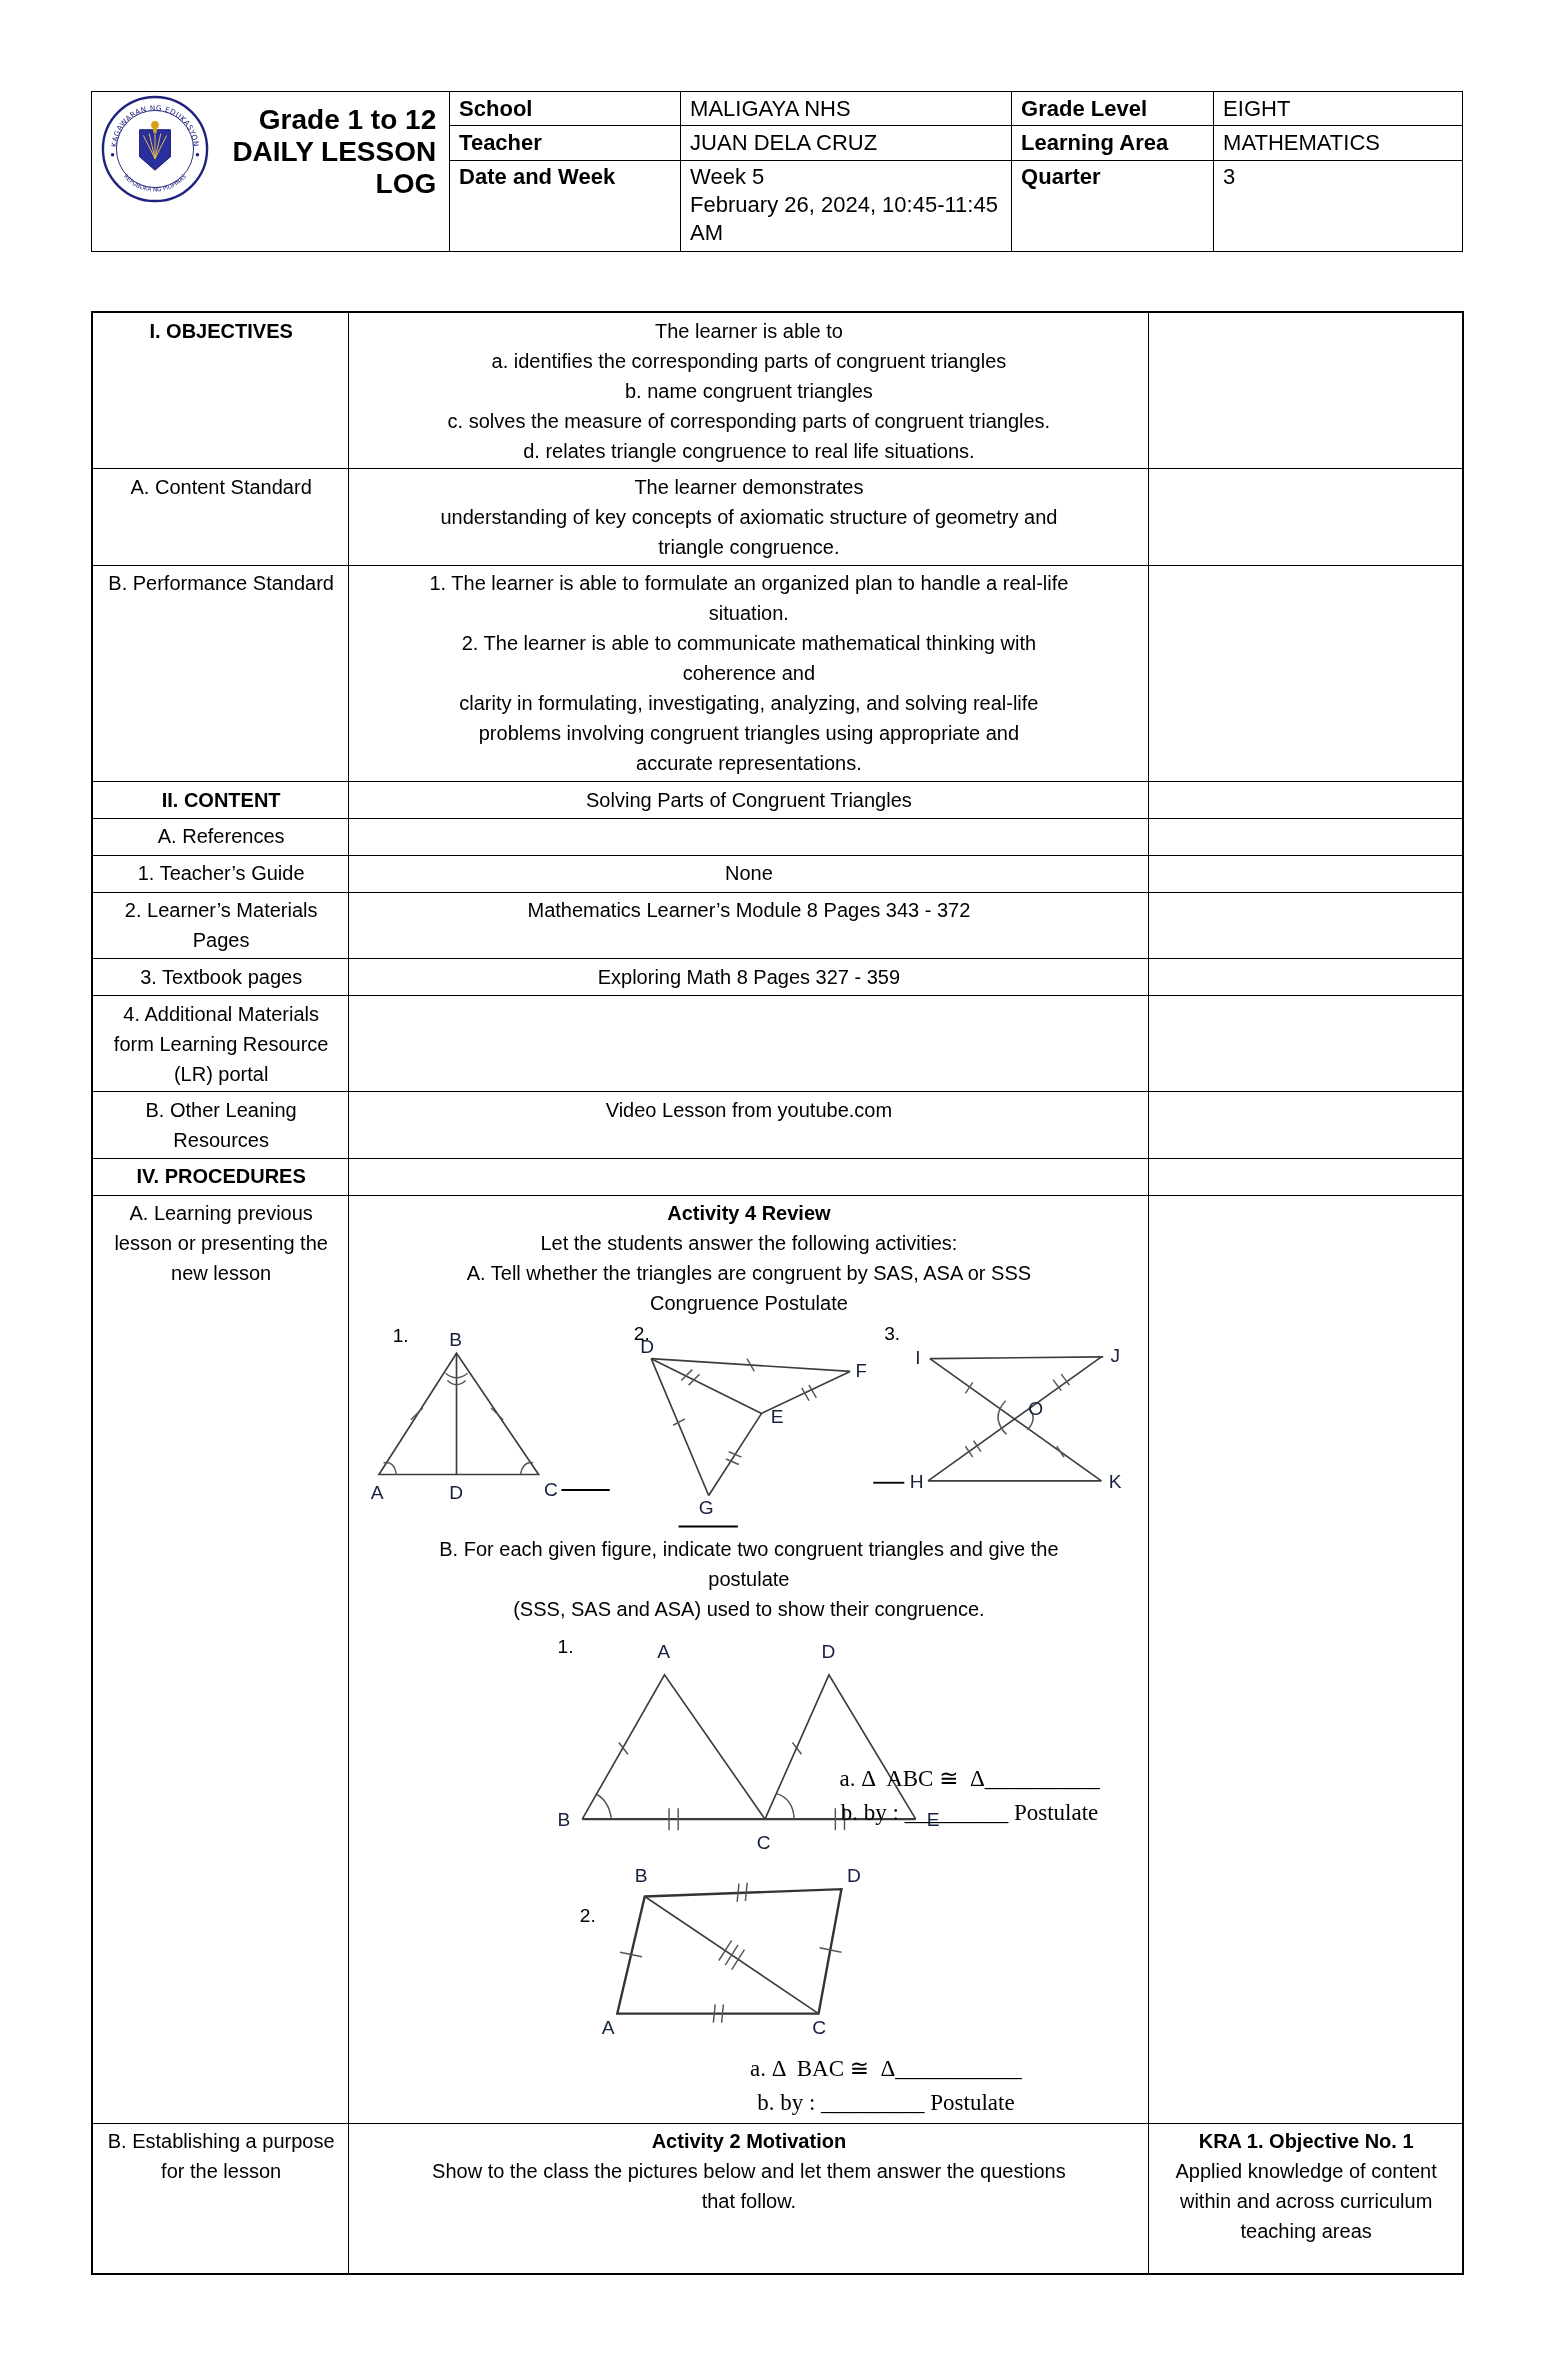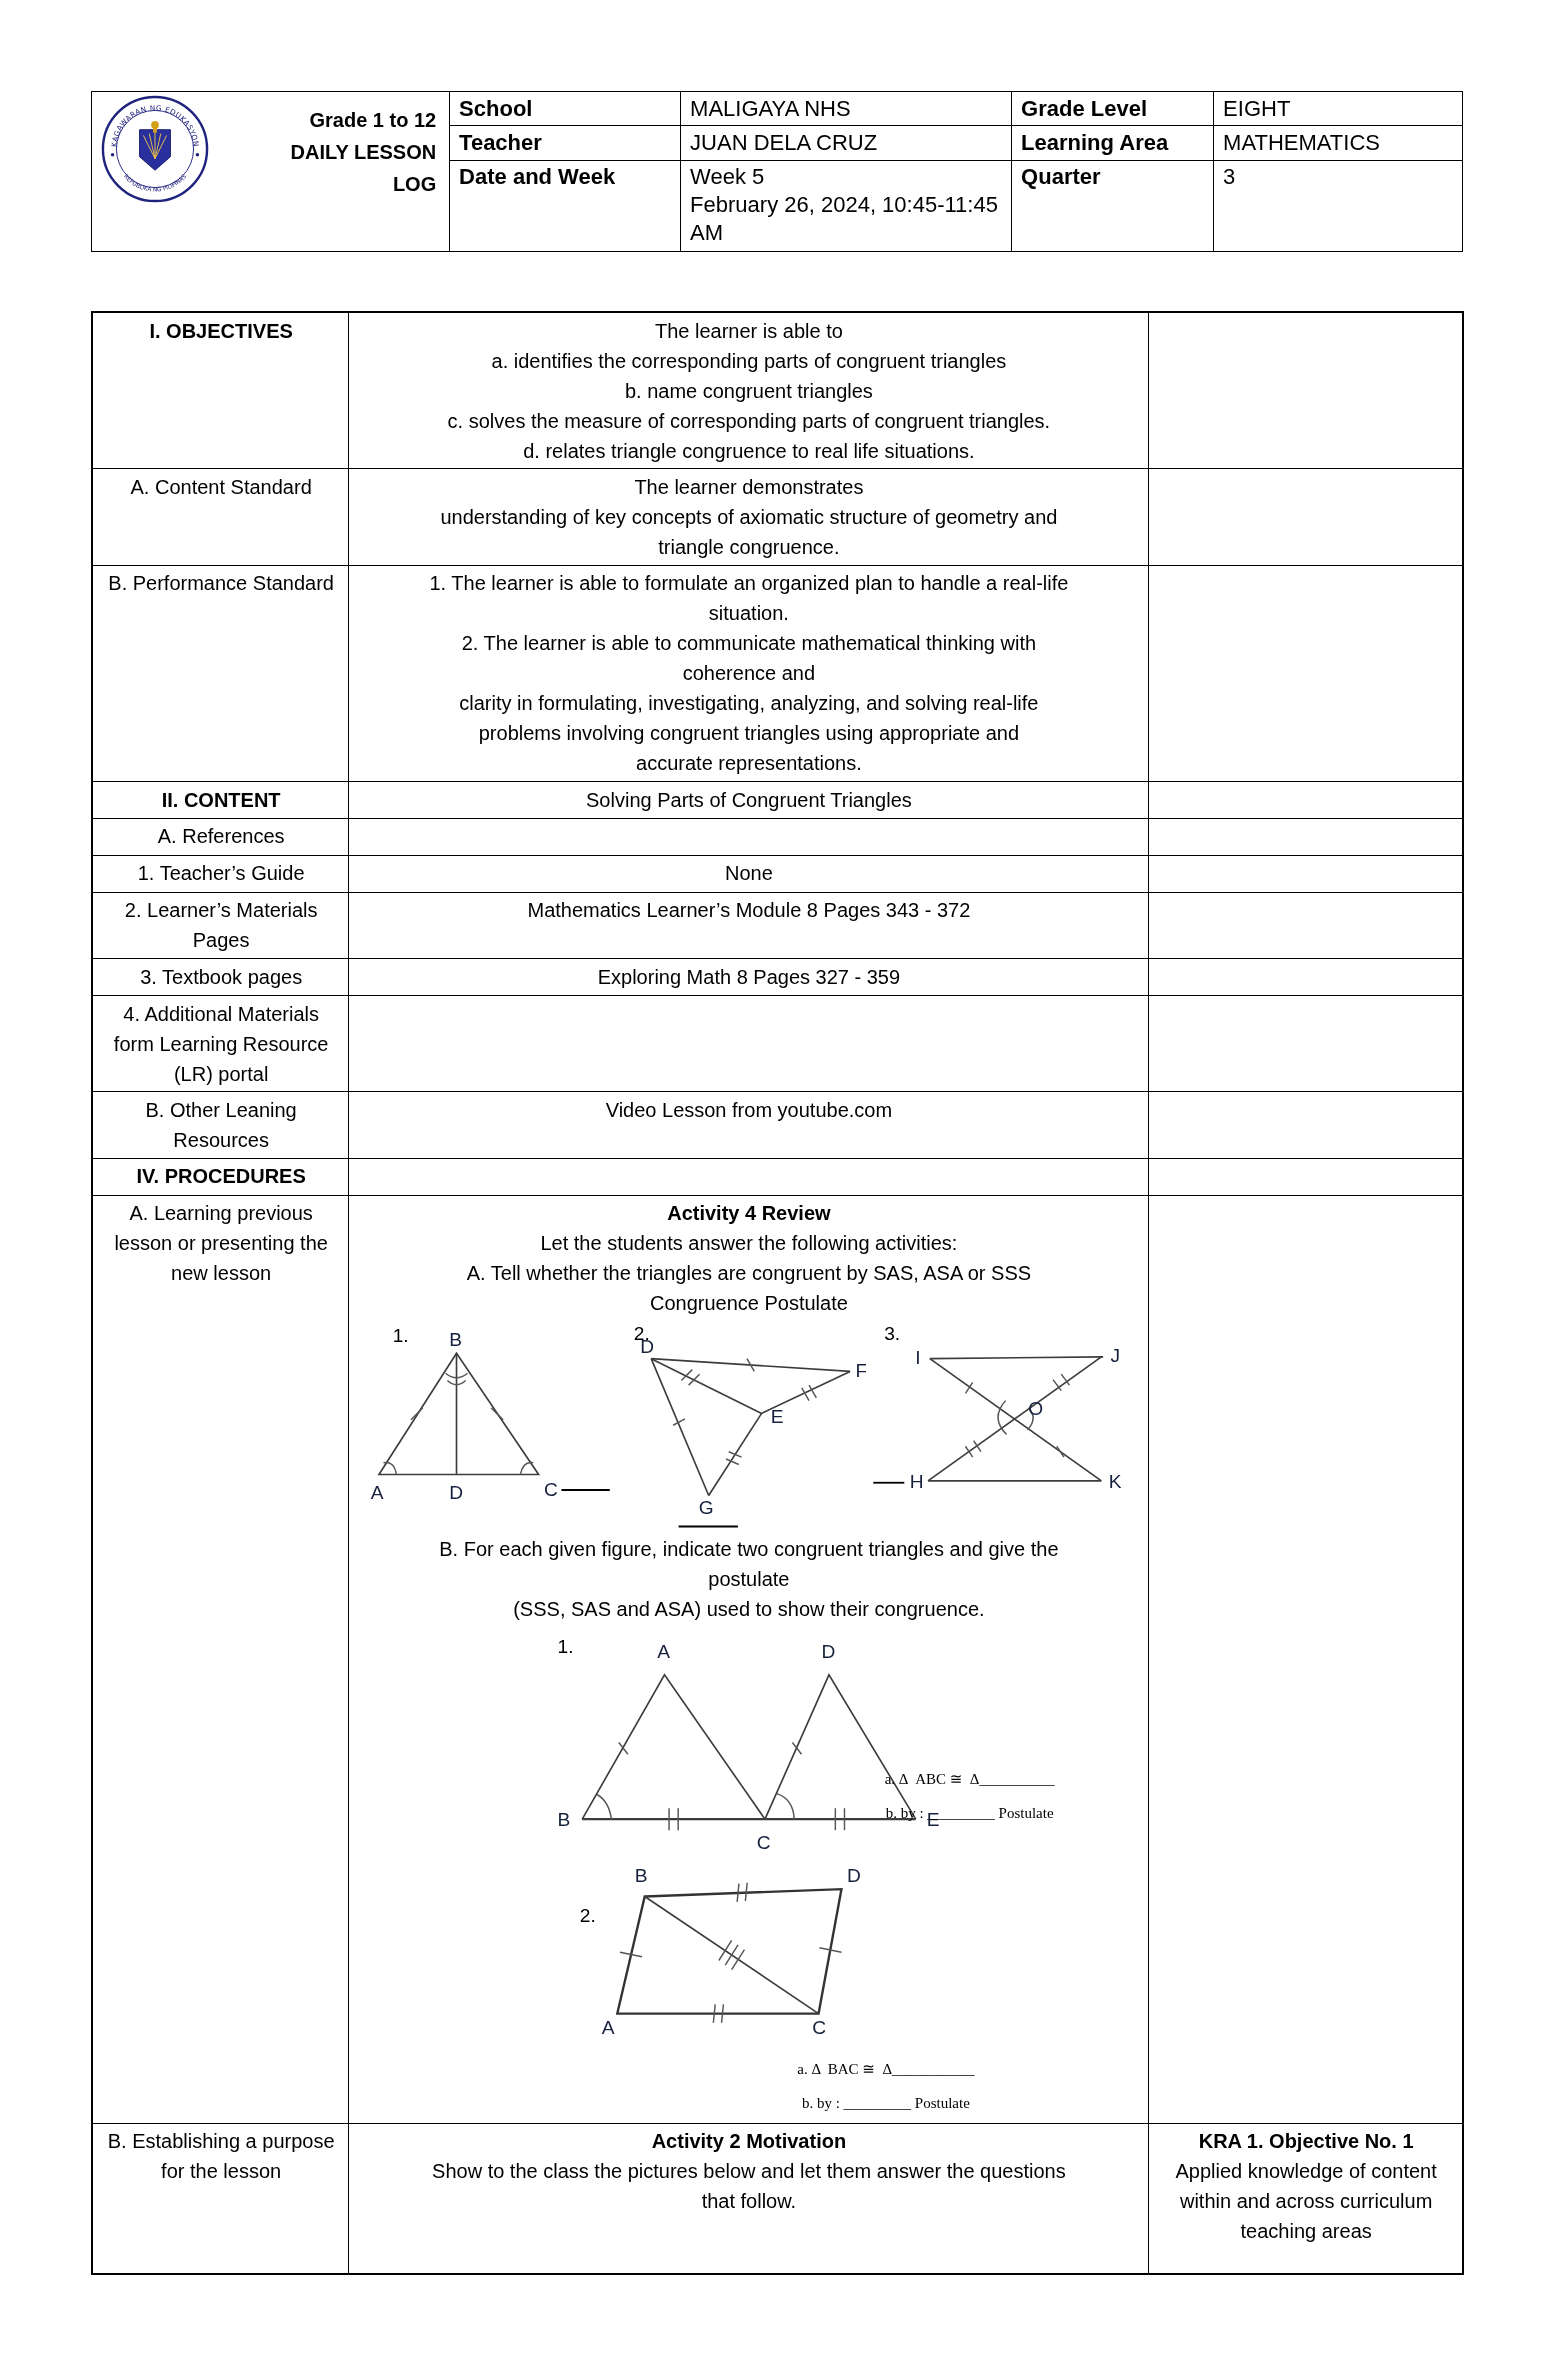--- a/index.html
+++ b/index.html
@@ -6,40 +6,40 @@
   .page{position:relative;width:1554px;height:2377px;background:#fff;
         font-family:"Liberation Sans", sans-serif;color:#000;overflow:hidden;}
   table{border-collapse:collapse;table-layout:fixed;}
   
   .header-table{position:absolute;left:91px;top:91px;width:1372px;}
   .header-table td{border:1.8px solid #000;vertical-align:top;padding:2.7px 9.1px;
                    font-size:22px;line-height:28px;}
   .header-table td.flabel{font-weight:bold;}
   .logo-cell{padding:5.5px 7.3px;}
   .logo-wrap{display:flex;align-items:center;}
-  .dll-title{flex:1;text-align:right;font-weight:bold;font-size:20px;line-height:32px;padding-right:3.7px;}
+  .dll-title{flex:1;text-align:right;font-weight:bold;font-size:28px;line-height:32px;padding-right:3.7px;}
   
   .main-table{position:absolute;left:91px;top:311px;width:1372px;border:2.3px solid #000;}
   .main-table td{border:1.5px solid #000;vertical-align:top;padding:2.7px 7.3px 2.7px 9.1px;
                  font-size:20px;line-height:30px;text-align:center;}
   .bold{font-weight:bold;}
   .pre{white-space:pre-wrap;}
   .h40{height:37px;} .h72{height:66px;} .h104{height:95px;}
   .kra-cell{text-align:center;padding-top:3.7px;}
   
   .figrow{display:flex;align-items:flex-start;gap:7.3px;margin:5.5px 0 1.8px 7.3px;}
   .fignum{font-size:21px;fill:#000;font-family:"Liberation Sans", sans-serif;}
   .vlab{font-size:21px;fill:#16213e;font-family:"Liberation Sans", sans-serif;}
   .geo{stroke:#3c3c3c;stroke-width:1.8;fill:none;}
   .geo2{stroke:#333;stroke-width:2.6;fill:none;}
   .tick{stroke:#555;stroke-width:1.6;fill:none;}
   .blankline{stroke:#000;stroke-width:2;}
   .figb1{position:relative;height:240px;margin-top:3.7px;}
   .answers{position:absolute;left:443px;top:135px;width:338px;}
-  .serif{font-family:"Liberation Serif", serif;font-size:15px;line-height:34px;white-space:pre;}
+  .serif{font-family:"Liberation Serif", serif;font-size:23px;line-height:34px;white-space:pre;}
   .figb2{margin-top:1.8px;}
   .figb2 svg{margin-left:218px;display:block;}
   .figb2 .answers2{margin-left:274px;}
   
   .sealtext{fill:#20237e;font-family:"DejaVu Sans", sans-serif;}
 </style>
 </head>
 <body>
 
 <div class="page">

